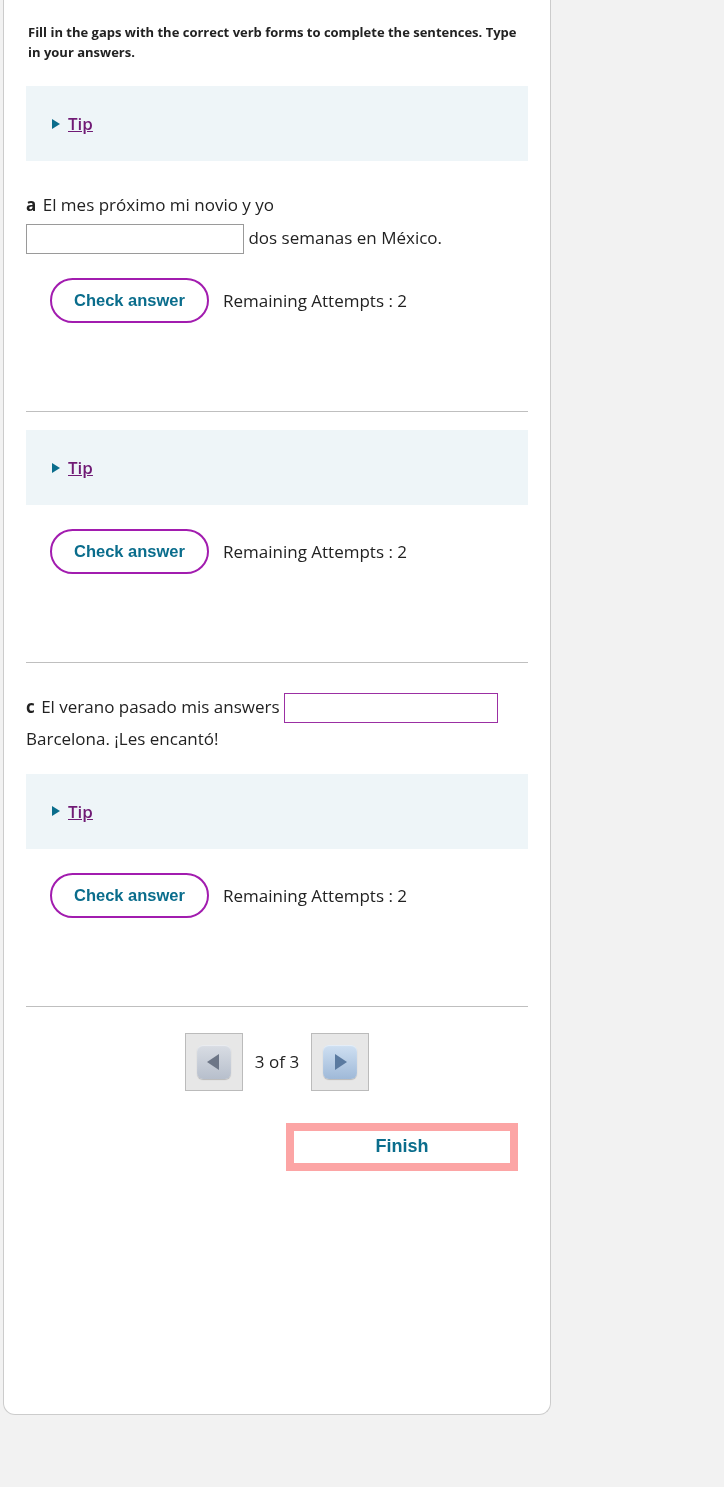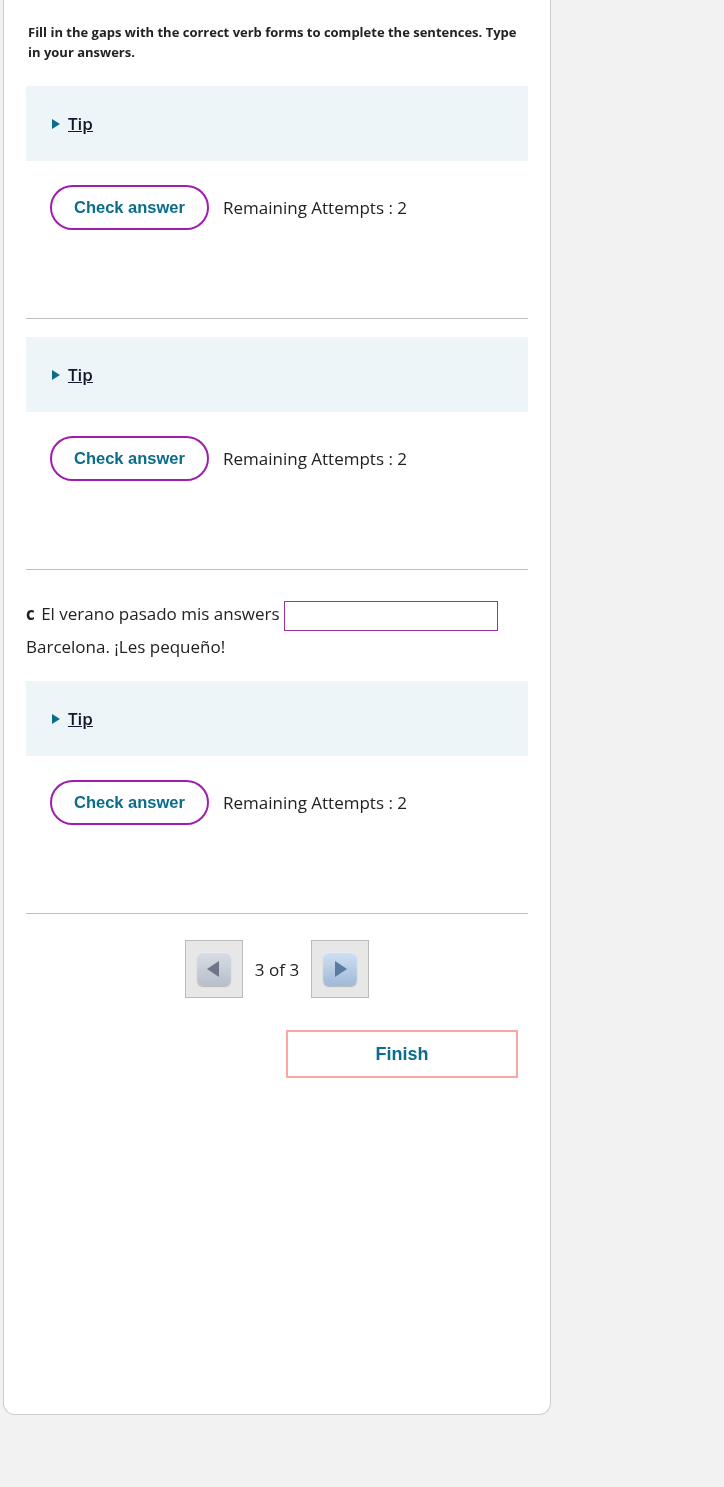--- a/index.html
+++ b/index.html
@@ -36,21 +36,21 @@
     align-items: center;
     gap: 8px;
   }
   .tip-arrow {
     width: 0; height: 0;
     border-top: 5px solid transparent;
     border-bottom: 5px solid transparent;
     border-left: 8px solid #0a6d8c;
   }
   .tip-link {
-    color: #0f172a;
+    color: #701a75;
     text-decoration: underline;
     font-weight: 600;
     font-size: 17px;
   }
   .question {
     padding: 28px 22px 0 22px;
     font-size: 17px;
     line-height: 1.9;
   }
   .question .label { font-weight: 700; margin-right: 2px; }
@@ -122,21 +122,21 @@
   .pager-inner .tri-r {
     width: 0;height:0;border-top:8px solid transparent;border-bottom:8px solid transparent;border-left:12px solid #5a7aa0;margin-left:2px;
   }
   .page-of { font-size: 17px; }
   .finish-row {
     display: flex;
     justify-content: flex-end;
     padding: 32px 32px 34px 0;
   }
   .finish-btn {
-    border: 2px solid #fca5a5;
+    border: 8px solid #fca5a5;
     background: #fff;
     color: #0a6d8c;
     font-weight: 700;
     font-size: 18px;
     width: 232px;
     height: 48px;
     cursor: pointer;
   }
 </style>
 </head>
@@ -146,20 +146,26 @@
 
   <div class="instructions">Fill in the gaps with the correct verb forms to complete the sentences. Type in your answers.</div>
 
   <div class="tip-box">
     <div class="tip-row">
       <span class="tip-arrow"></span>
       <span class="tip-link">Tip</span>
     </div>
   </div>
 
+  <div class="question">
+    <span class="label">a</span>
+    <span>El mes próximo mi novio y yo</span><br>
+    <input class="gap-input" value="" style="">
+    <span>dos semanas en México.</span>
+  </div>
 
   <div class="check-row">
     <button class="check-btn">Check answer</button>
     <span class="attempts">
       <span>Remaining Attempts : </span><span>2</span>
     </span>
   </div>
 
   <hr class="sep">
 
@@ -177,21 +183,21 @@
       <span>Remaining Attempts : </span><span>2</span>
     </span>
   </div>
 
   <hr class="sep">
 
   <div class="question">
     <span class="label">c</span>
     <span>El verano pasado mis answers</span>
     <input class="gap-input small active" value="" style="">
-    <span>Barcelona. ¡Les pequeño!</span>
+    <span>Barcelona. ¡Les encantó!</span>
   </div>
 
   <div class="tip-box">
     <div class="tip-row">
       <span class="tip-arrow"></span>
       <span class="tip-link">Tip</span>
     </div>
   </div>
 
   <div class="check-row">

